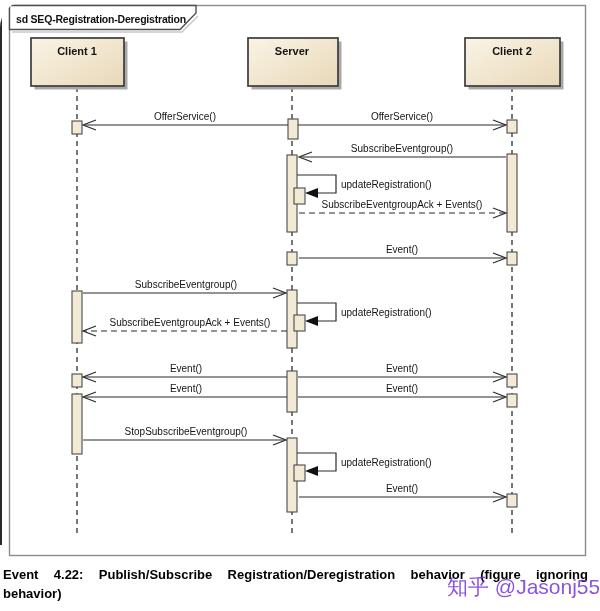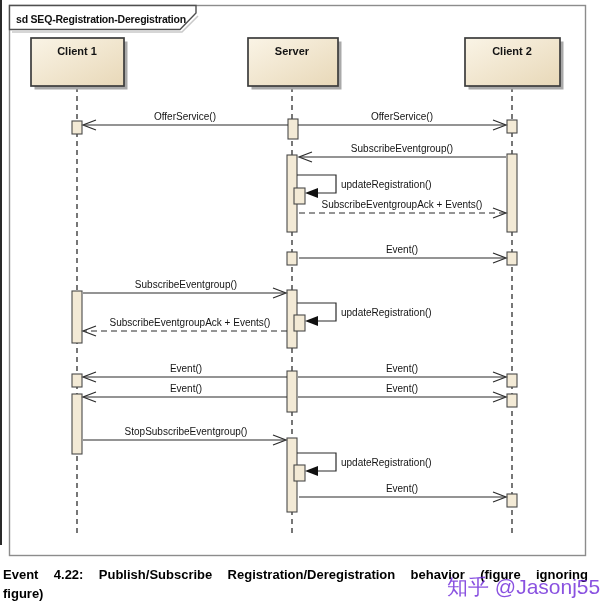--- a/index.html
+++ b/index.html
@@ -1,17 +1,17 @@
 <!DOCTYPE html>
 <html><head>
 <meta charset="utf-8">
 <style>
   html,body{margin:0;padding:0;background:#ffffff;}
   .stage{position:relative;width:600px;height:611px;background:#fff;overflow:hidden;
-         font-family:"Liberation Sans",sans-serif;}
+         font-family:"Liberation Sans",sans-serif;border-radius:28px;}
   .edge-line{position:absolute;left:0;top:0;width:2px;height:545px;background:#2a2a2a;}
   svg text{user-select:none;}
   .frame-title{font:bold 10.5px "Liberation Sans",sans-serif;fill:#111;letter-spacing:-0.2px;}
   .hdr-label{font:bold 11px "Liberation Sans",sans-serif;fill:#141414;}
   .msg-label{font:10px "Liberation Sans",sans-serif;fill:#141414;}
   .caption{position:absolute;left:3px;top:567px;width:585px;color:#000;
            font-family:"Liberation Sans",sans-serif;font-weight:bold;font-size:13px;line-height:16px;}
   .cap1{text-align:justify;text-align-last:justify;}
   .cap2{margin-top:3px;text-align:left;}
   .watermark{position:absolute;left:447px;top:573px;font-size:21px;color:#6d28d9;opacity:.8;
@@ -181,17 +181,17 @@
       <g>
         <line x1="299" y1="497" x2="505" y2="497"></line>
         <polyline points="493,492 506,497 493,502"></polyline>
         <text x="402" y="492" text-anchor="middle" class="msg-label" stroke="none" fill="#141414">Event()</text>
       </g>
     </g>
   </svg>
 
   <div class="caption">
     <div class="cap1">Event 4.22: Publish/Subscribe Registration/Deregistration behavior (figure ignoring</div>
-    <div class="cap2">figure)</div>
+    <div class="cap2">behavior)</div>
   </div>
 
   <div class="watermark">知乎 @Jasonj555</div>
 </div>
 
 </body></html>

